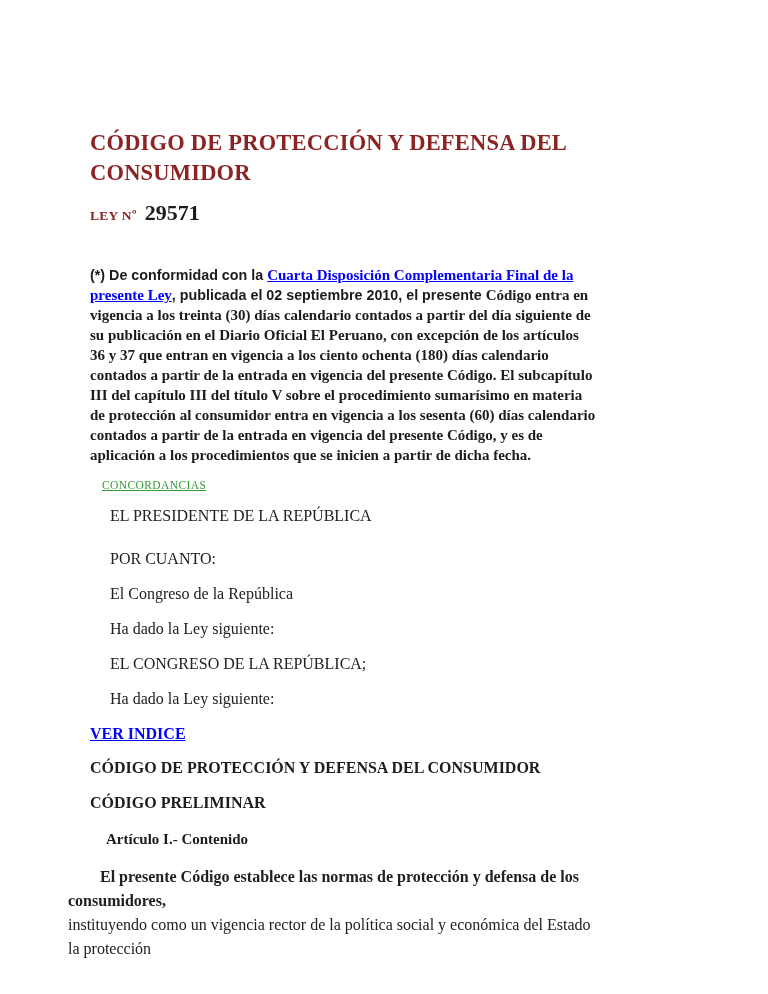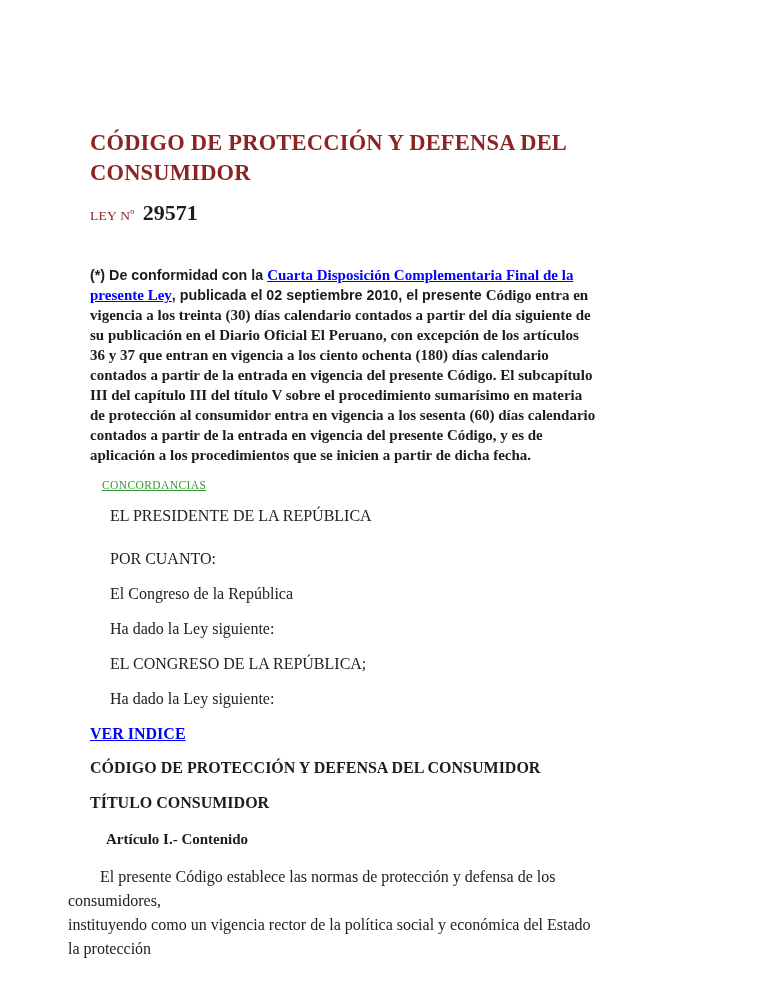--- a/index.html
+++ b/index.html
@@ -27,21 +27,21 @@
     max-width:578px;
     font-size:22.5px;
     line-height:30px;
     font-weight:bold;
     color:var(--red);
     letter-spacing:0.2px;
   }
   .law-line{margin:0 0 36px 0;line-height:26px;}
   .law-prefix{
     font-size:13.5px;
-    font-weight:normal;
+    font-weight:bold;
     color:var(--red);
     letter-spacing:0.3px;
   }
   .law-number{
     font-size:22px;
     font-weight:bold;
     color:var(--ink-dark);
     margin-left:4px;
   }
   .dates{margin:0 0 11px 0;}
@@ -102,21 +102,21 @@
     font-weight:bold;
     line-height:18px;
     text-indent:16px;
     color:var(--ink-dark);
   }
   .article-body{
     margin-left:-22px;
     font-size:16px;
     line-height:24px;
   }
-  .article-line--indent{text-indent:32px;}
+  .article-line--indent{text-indent:32px;font-weight:bold;}
 </style>
 </head>
 <body>
 
 <div class="page">
 
   <h1 class="main-title">CÓDIGO DE PROTECCIÓN Y DEFENSA DEL CONSUMIDOR</h1>
 
   <div class="law-line">
     <span class="law-prefix">LEY Nº</span>
@@ -136,21 +136,21 @@
   <p class="pre-line">Ha dado la Ley siguiente:</p>
   <p class="pre-line">EL CONGRESO DE LA REPÚBLICA;</p>
   <p class="pre-line">Ha dado la Ley siguiente:</p>
 
   <p class="ver-indice">
     <a class="ver-indice-link">VER INDICE</a>
   </p>
 
   <p class="doc-heading">CÓDIGO DE PROTECCIÓN Y DEFENSA DEL CONSUMIDOR</p>
 
-  <p class="doc-heading doc-heading--second">TÍTULO CONSUMIDOR</p>
+  <p class="doc-heading doc-heading--second">CÓDIGO PRELIMINAR</p>
 
   <p class="article-heading">Artículo I.- Contenido</p>
 
   <div class="article-body">
     <div class="article-line article-line--indent">El presente Código establece las normas de protección y defensa de los consumidores,</div>
     <div class="article-line">instituyendo como un vigencia rector de la política social y económica del Estado la protección</div>
   </div>
 
 </div>
 

